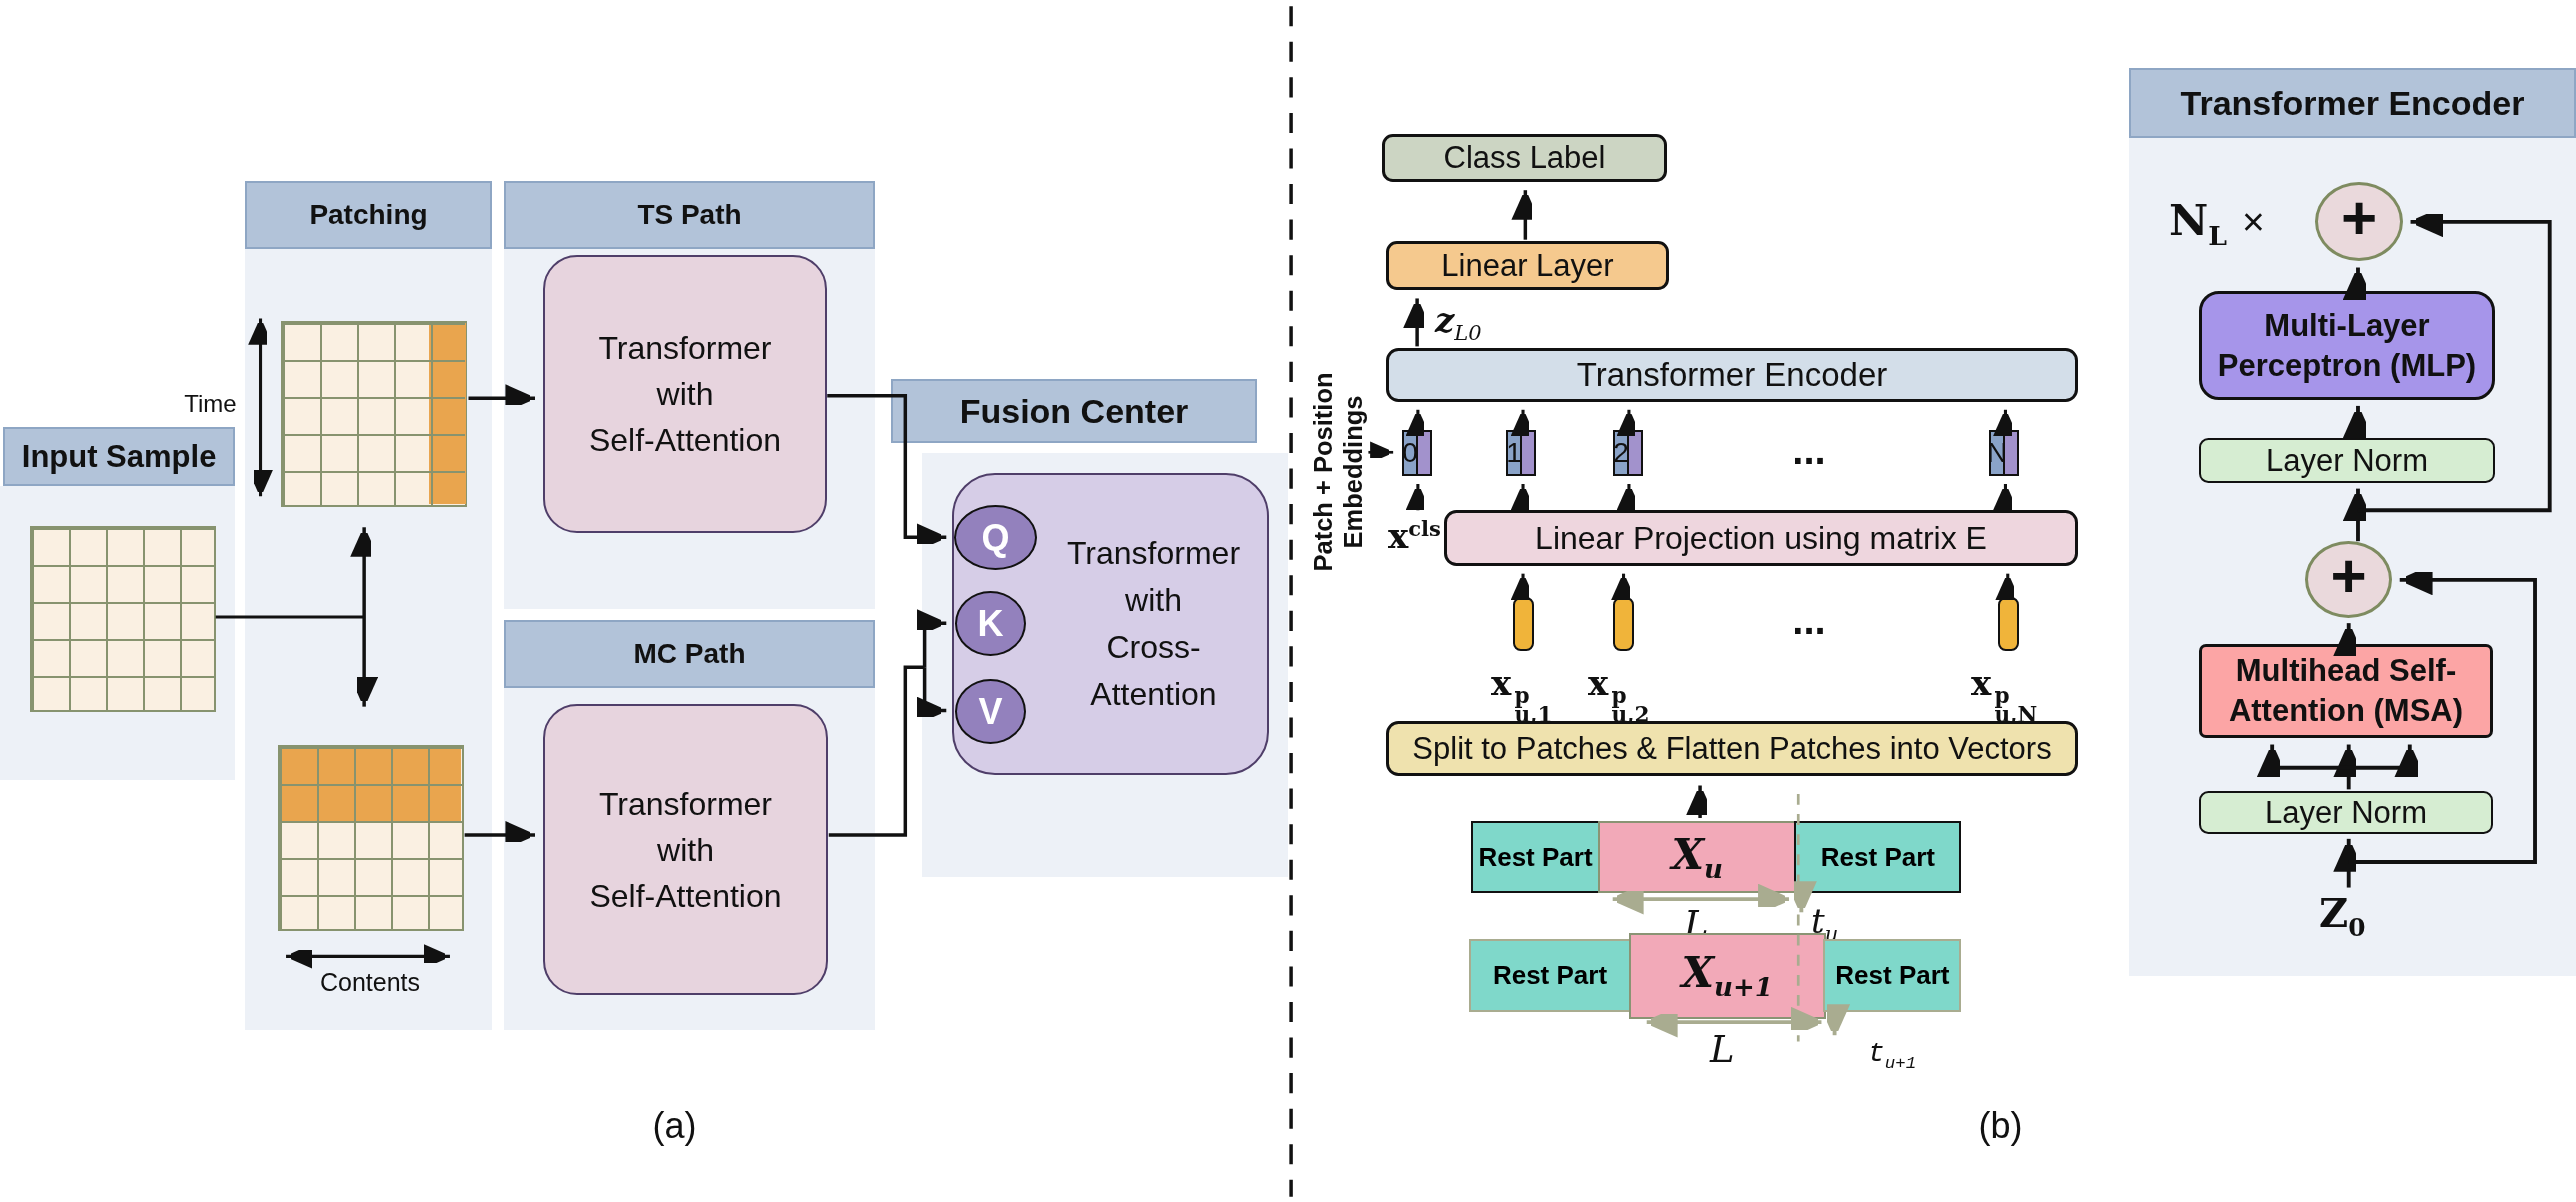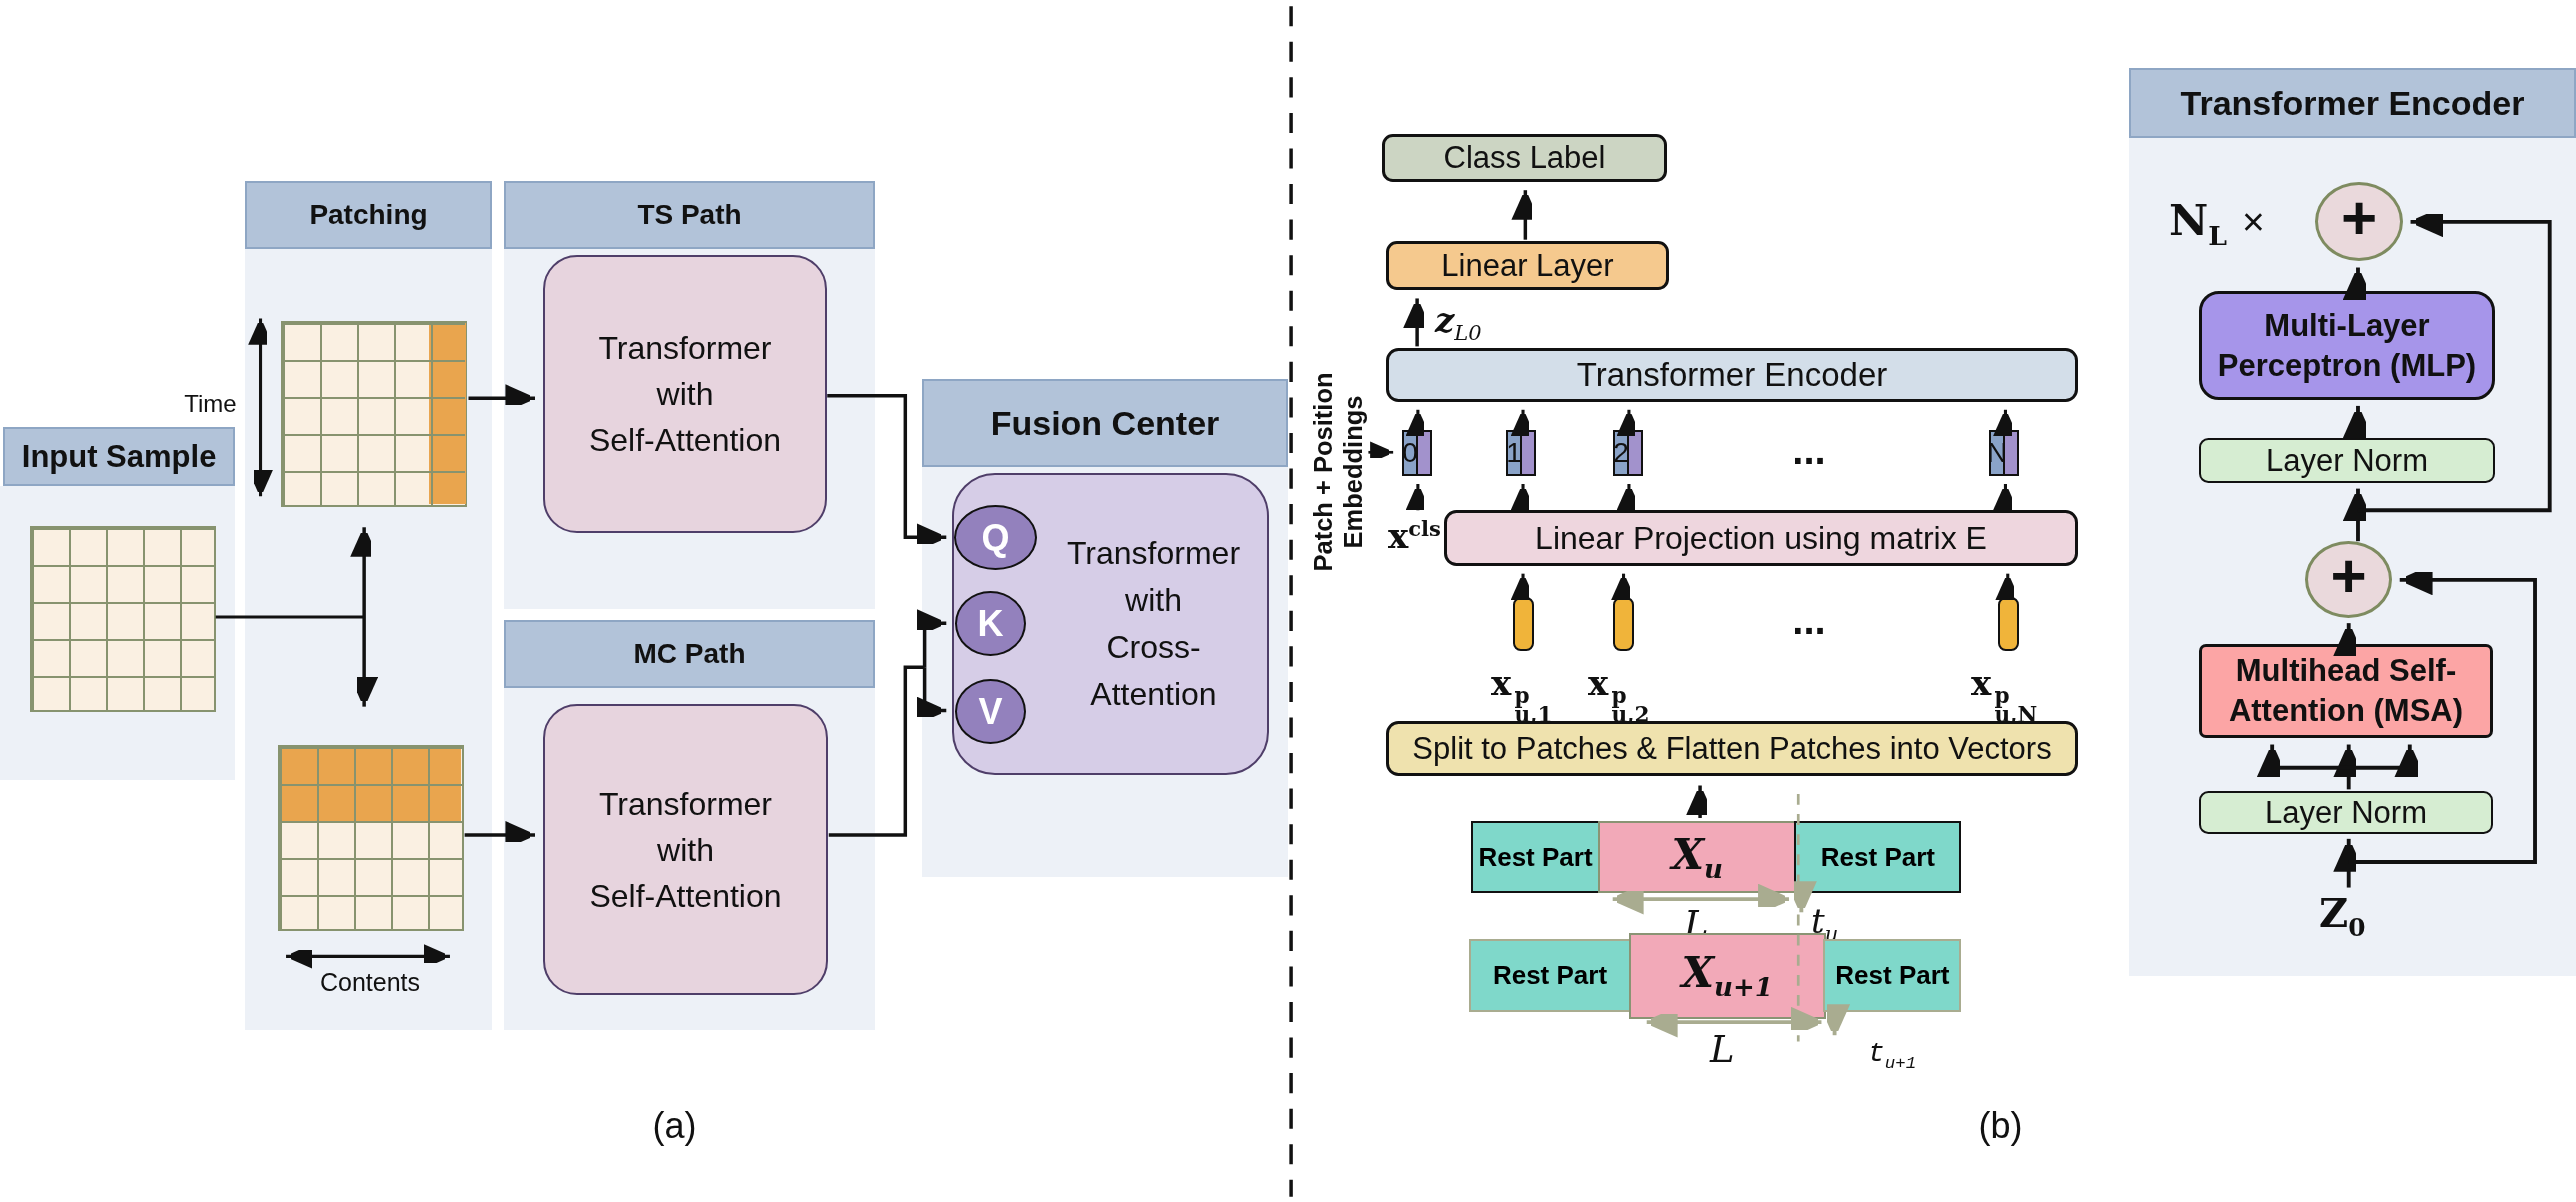--- a/index.html
+++ b/index.html
@@ -86,21 +86,21 @@
 
   <div class="abs header" style="left:504px;top:620px;width:371px;height:68px;">
       <span>MC Path</span>
     </div>
   <div class="abs panel" style="left:504px;top:688px;width:371px;height:342px;"></div>
   <div class="abs rbox ml" style="left:543px;top:704px;width:285px;height:291px;"><span>Transformer
 with
 Self-Attention</span></div>
 
   <div class="abs panel" style="left:922px;top:453px;width:366px;height:424px;"></div>
-  <div class="abs header" style="left:922px;top:379px;width:366px;height:88px;font-size:34px;">
+  <div class="abs header" style="left:891px;top:379px;width:366px;height:64px;font-size:34px;">
       <span>Fusion Center</span>
     </div>
   <div class="abs" style="left:952px;top:473px;width:317px;height:302px;border:2.3px solid #4f3e69;background:#d6cde7;border-radius:43px;"></div>
   <div class="abs lbl ml" style="left:1036px;top:516px;width:235px;height:216px;font-size:32px;line-height:47px;"><span style="white-space:pre-line;">Transformer
 with
 Cross-
 Attention</span></div>
   <div class="abs ellipse" style="left:954px;top:505px;width:83px;height:65px;">
       <span>Q</span>
     </div>

